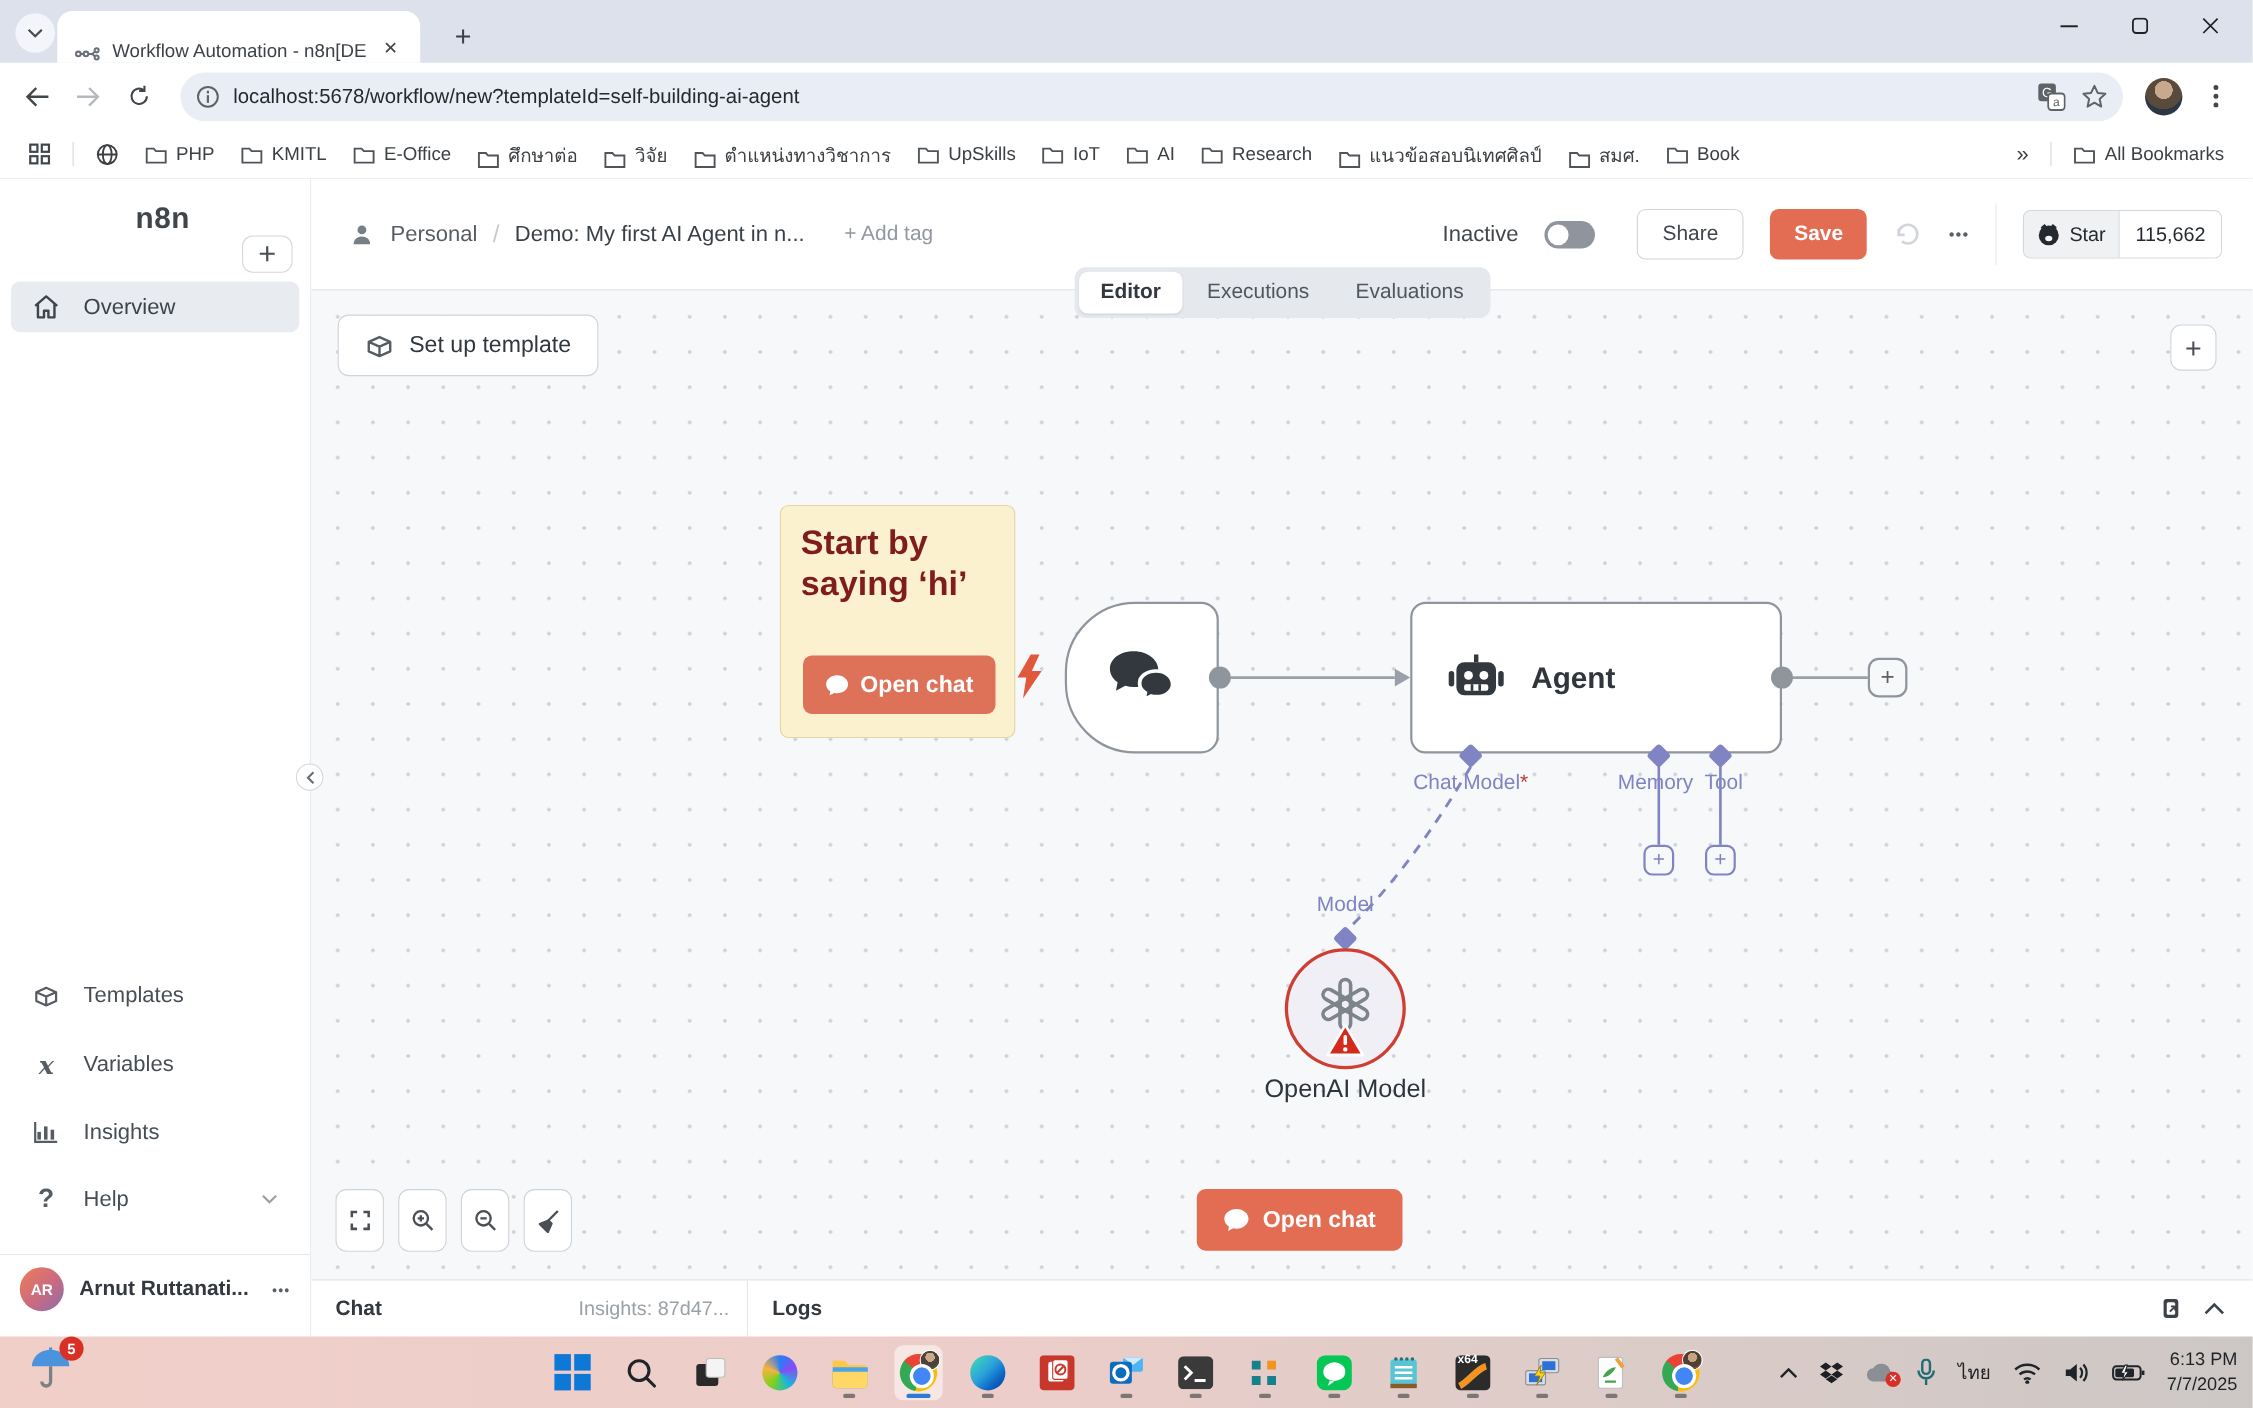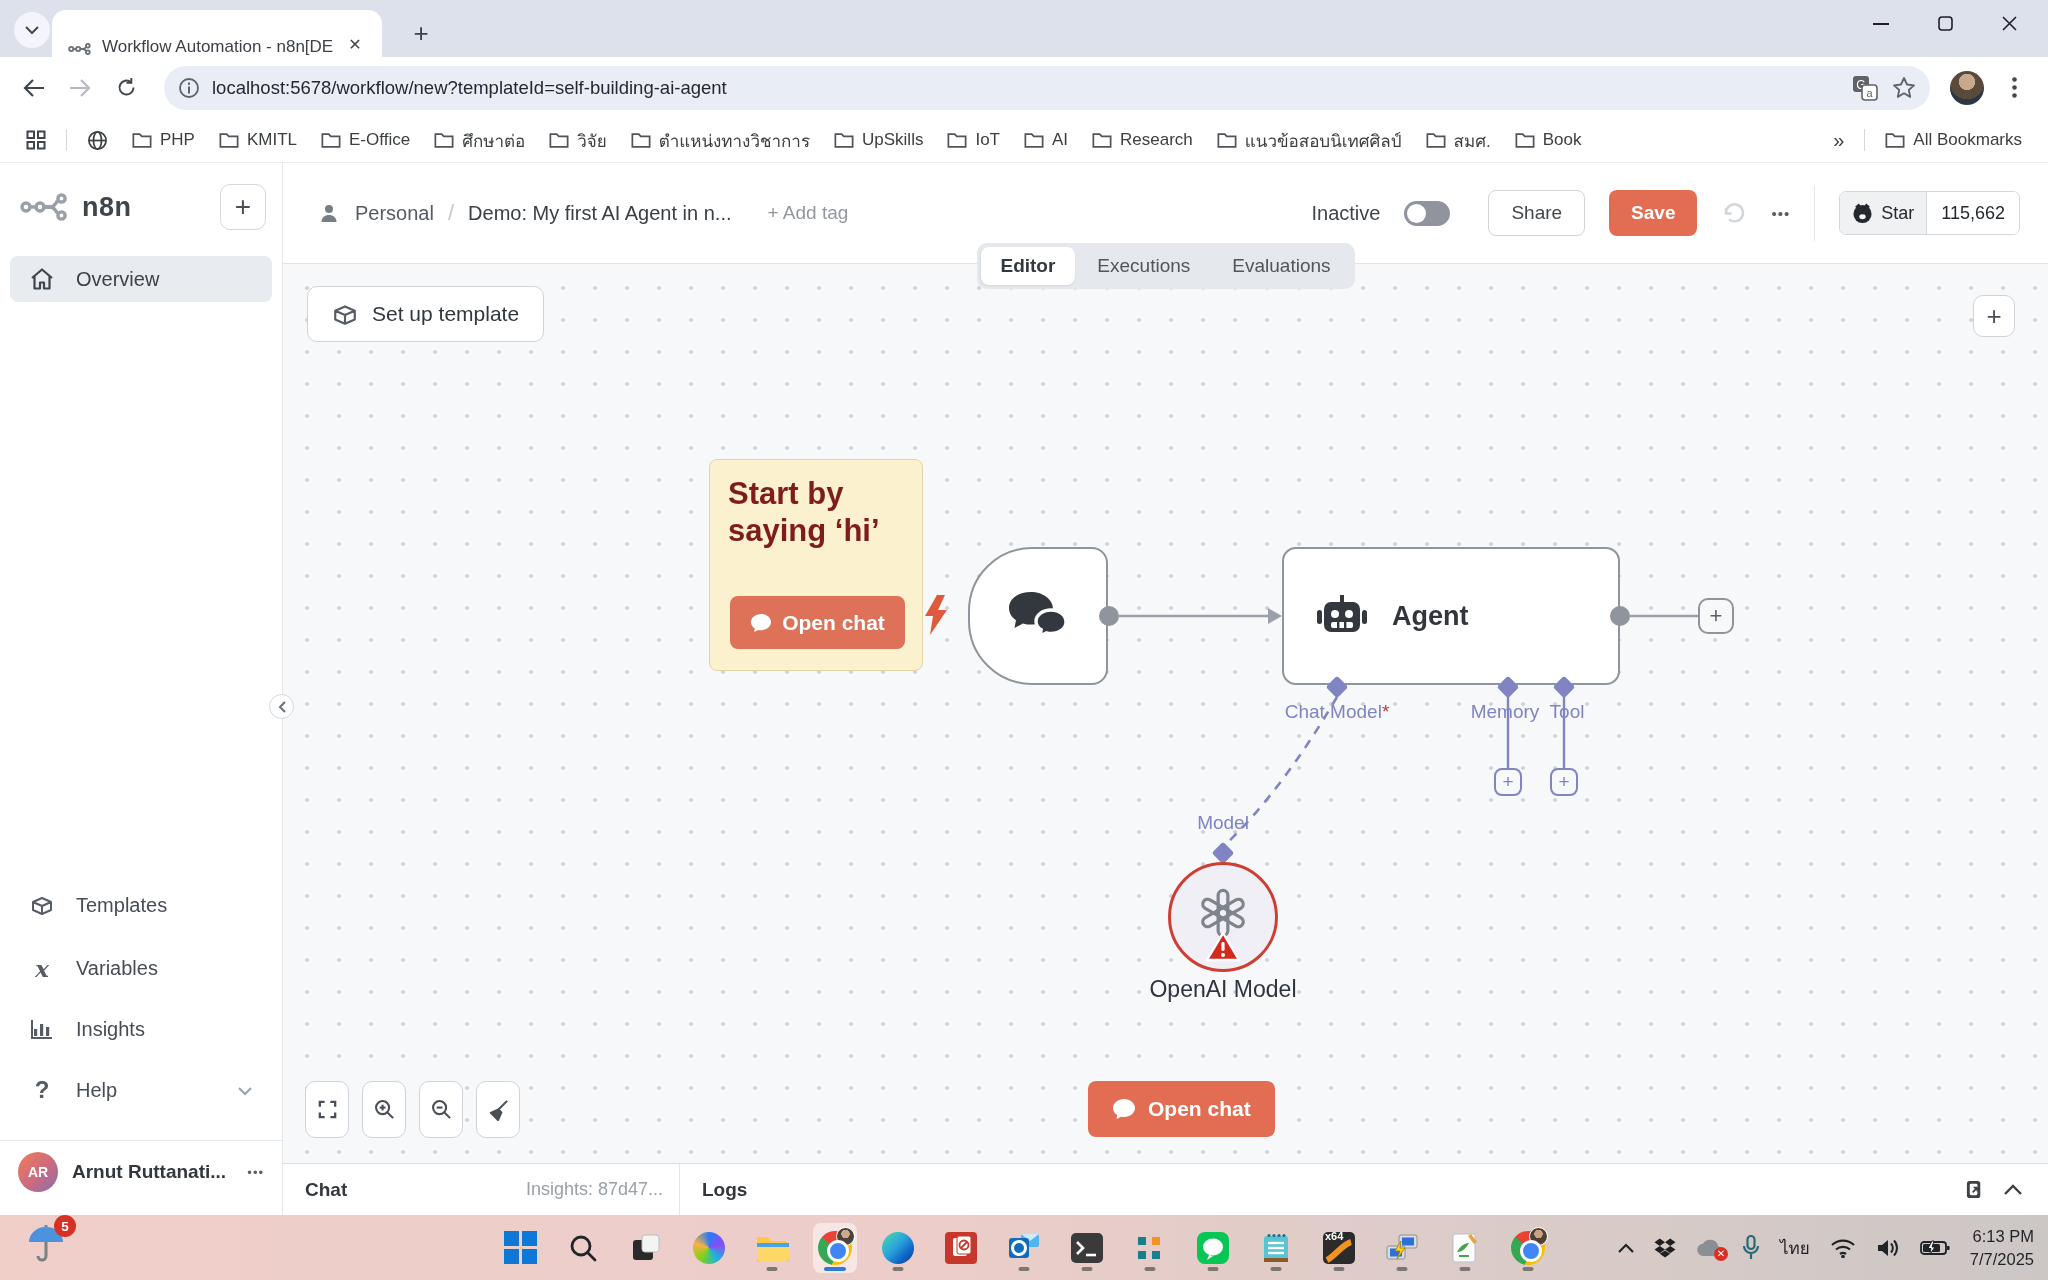--- a/index.html
+++ b/index.html
@@ -18,29 +18,29 @@
   .wincontrols .wc { width:30px; text-align:center; font-size:17px; }
 
   .toolbar { height:61px; background:#fff; display:flex; align-items:center; padding:0 14px; gap:6px; }
   .nav-ic { width:40px; height:40px; border-radius:50%; display:flex; align-items:center; justify-content:center; font-size:24px; color:#41464b; }
   .nav-ic.disabled { color:#b6bac0; }
   .omnibox { flex:1; height:44px; margin:0 10px 0 12px; background:#e9edf6; border-radius:22px; display:flex; align-items:center; padding:0 14px; }
   .omnibox .url { flex:1; font-size:18.5px; color:#26282c; white-space:nowrap; overflow:hidden; }
   .chrome-avatar { width:34px; height:34px; border-radius:50%; background:radial-gradient(circle at 50% 32%, #c9a98e 0 28%, #5a4a3c 29% 60%, #2d3744 61%); margin:0 4px; }
 
   .bookmarksbar { height:45px; background:#fff; display:flex; align-items:center; padding:0 16px; gap:4px; border-bottom:1px solid #e9ebef; }
-  .bm { display:flex; align-items:center; gap:8px; font-size:17px; color:#3c4043; padding:5px 10px; border-radius:8px; white-space:nowrap; }
+  .bm { display:flex; align-items:flex-end; gap:8px; font-size:17px; color:#3c4043; padding:5px 10px; border-radius:8px; white-space:nowrap; }
   .bm-sep { width:1px; height:22px; background:#d4d7dc; margin:0 6px; }
   .bm-spacer { flex:1; }
 
   
   .app { position:relative; display:flex; height:1052px; background:#fff; }
 
   .sidebar { position:relative; width:283px; flex:0 0 283px; border-right:1px solid #e4e7ea; background:#fff; }
-  .brandrow { position:absolute; left:20px; top:20px; right:16px; height:48px; display:flex; align-items:center; }
+  .brandrow { position:absolute; left:20px; top:20px; right:16px; height:48px; display:flex; align-items:center;flex-direction:column; }
   .brand { font-size:27px; font-weight:700; color:#40454c; margin-left:10px; letter-spacing:.5px; }
   .addwf { margin-left:auto; width:46px; height:46px; border:1.5px solid #d4d8dd; border-radius:10px; display:flex; align-items:center; justify-content:center; font-size:28px; color:#4a4f55; background:#fff; }
   .side-item { position:absolute; left:10px; right:10px; height:46px; display:flex; align-items:center; gap:22px; padding:0 20px; border-radius:8px; font-size:20px; color:#474d55; }
   .side-item.active { background:#e8ebef; color:#3c424a; }
   .side-item .chev { margin-left:auto; color:#9aa0a8; font-size:15px; }
   .side-divider { position:absolute; left:0; right:0; top:977px; height:1px; background:#e6e8eb; }
   .userrow { position:absolute; left:18px; right:18px; top:986px; height:46px; display:flex; align-items:center; gap:14px; }
   .avatar { width:40px; height:40px; border-radius:50%; background:linear-gradient(135deg,#e87a5e 10%,#cb6a80 55%,#8e6fa8 95%); color:#fff; font-size:14px; font-weight:700; display:flex; align-items:center; justify-content:center; }
   .username { font-size:19px; color:#33383e; font-weight:600; white-space:nowrap; overflow:hidden; flex:1; }
   .user-menu { color:#5a6068; font-size:13px; letter-spacing:1px; }

